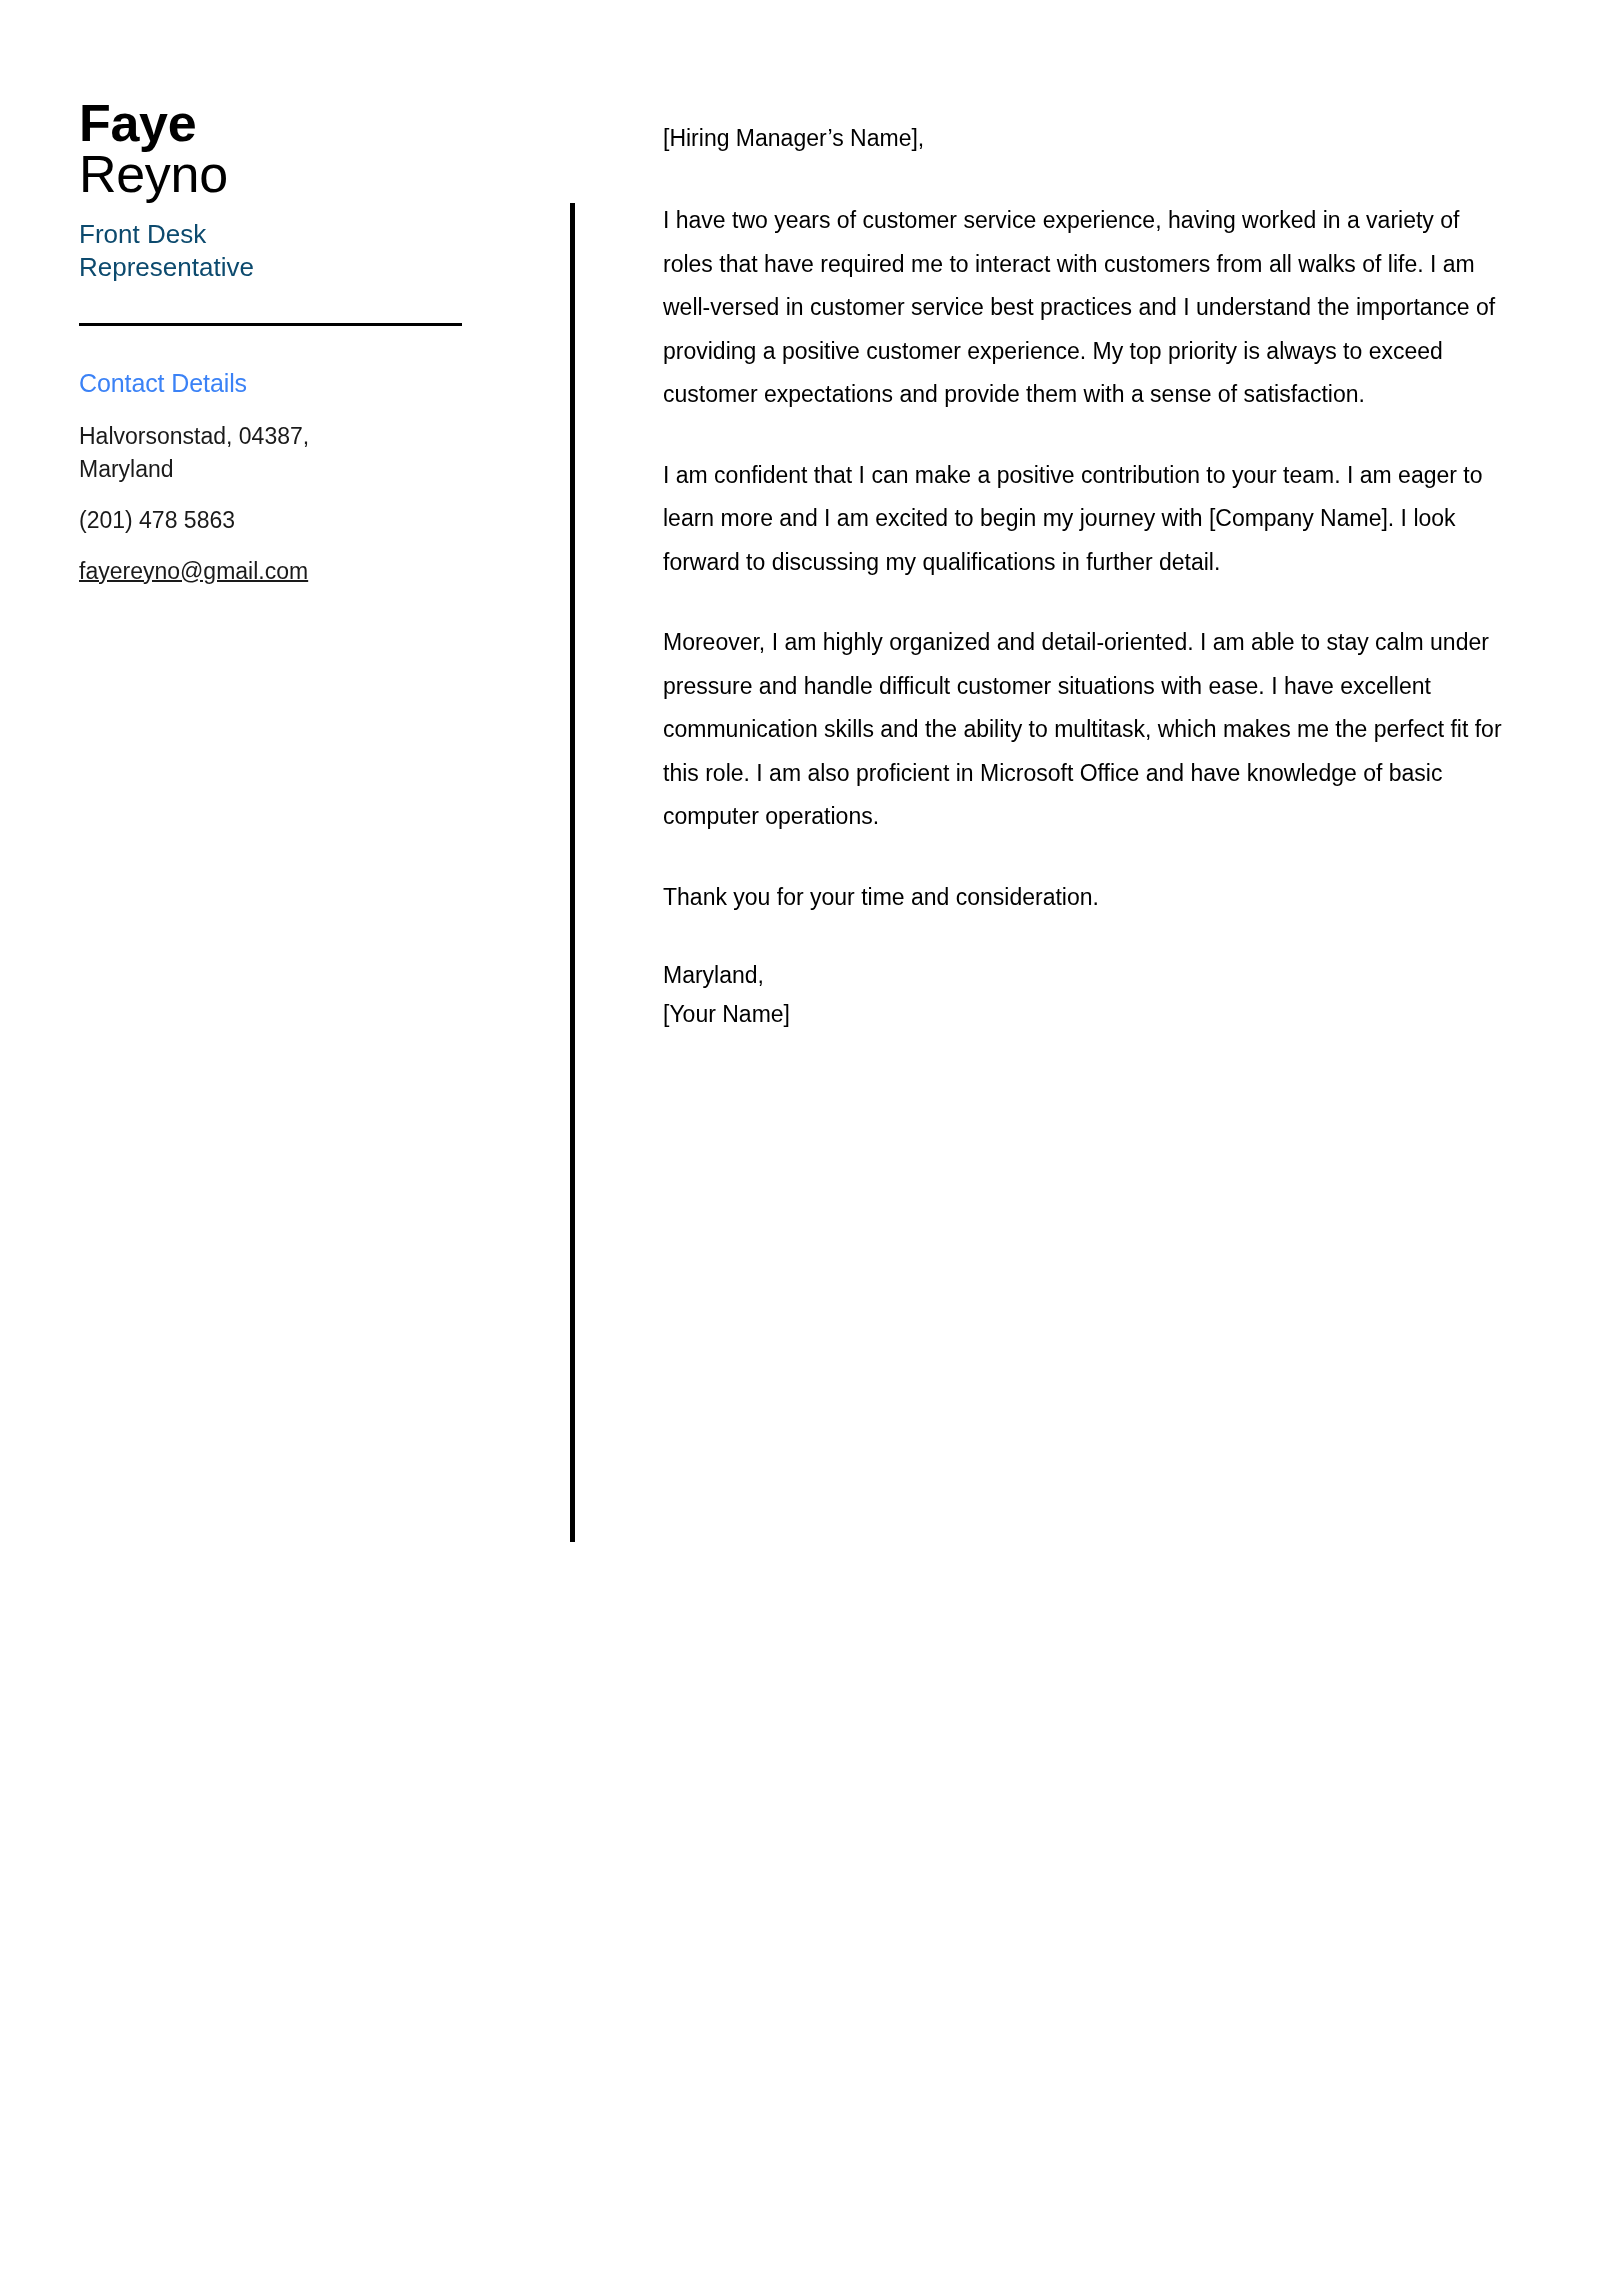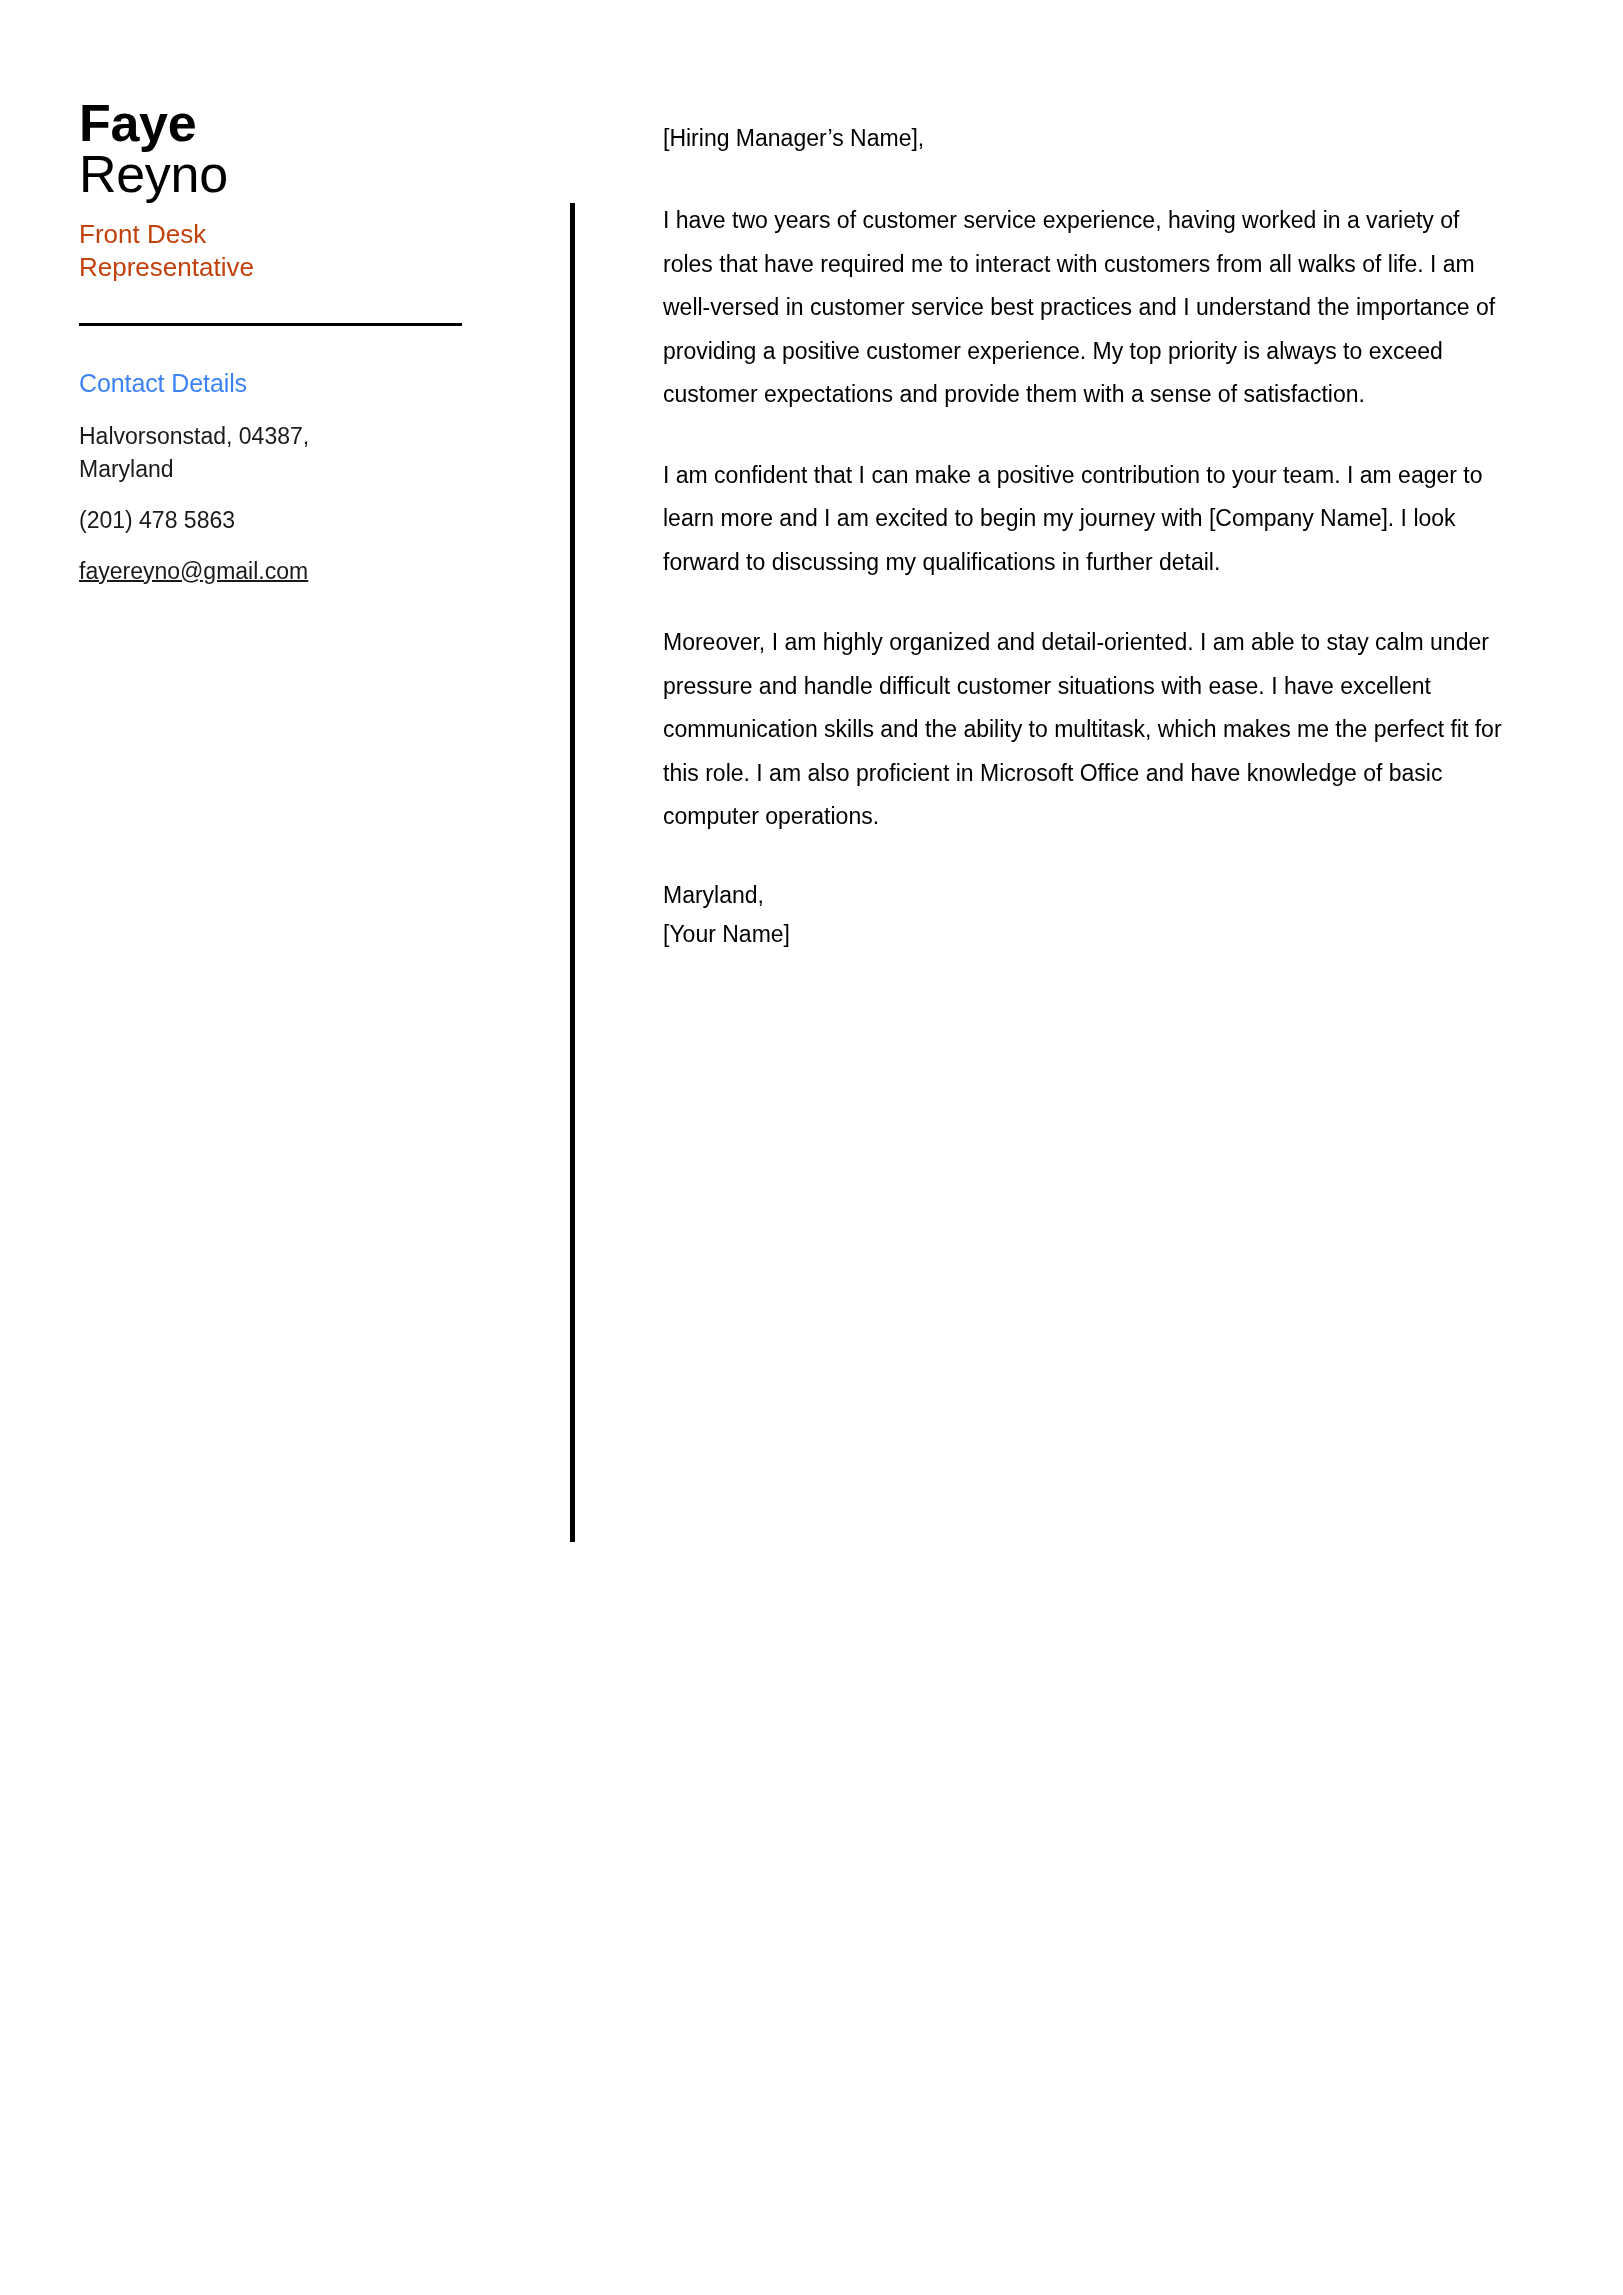--- a/index.html
+++ b/index.html
@@ -56,21 +56,21 @@
     font-weight: 700;
   }
   .name-last {
     font-weight: 300;
   }
 
   .job-title {
     font-size: 26px;
     font-weight: 400;
     line-height: 1.26;
-    color: #c2410c;
+    color: #0c4a6e;
     margin: 0;
     max-width: 282px;
   }
 
   .sidebar-rule {
     margin: 39px 0 0 0;
     width: 383px;
     height: 3.3px;
     background: #000000;
   }
@@ -170,20 +170,21 @@
 
     <p class="salutation">[Hiring Manager’s Name],</p>
 
 
     <p>I have two years of customer service experience, having worked in a variety of roles that have required me to interact with customers from all walks of life. I am well-versed in customer service best practices and I understand the importance of providing a positive customer experience. My top priority is always to exceed customer expectations and provide them with a sense of satisfaction.</p>
 
     <p>I am confident that I can make a positive contribution to your team. I am eager to learn more and I am excited to begin my journey with [Company Name]. I look forward to discussing my qualifications in further detail.</p>
 
     <p>Moreover, I am highly organized and detail-oriented. I am able to stay calm under pressure and handle difficult customer situations with ease. I have excellent communication skills and the ability to multitask, which makes me the perfect fit for this role. I am also proficient in Microsoft Office and have knowledge of basic computer operations.</p>
 
+    <p class="closing-thanks">Thank you for your time and consideration.</p>
 
     <p class="sign-off">
       <span>Maryland,</span>
       <span>[Your Name]</span>
     </p>
 
   </div>
 
 </div>
 

